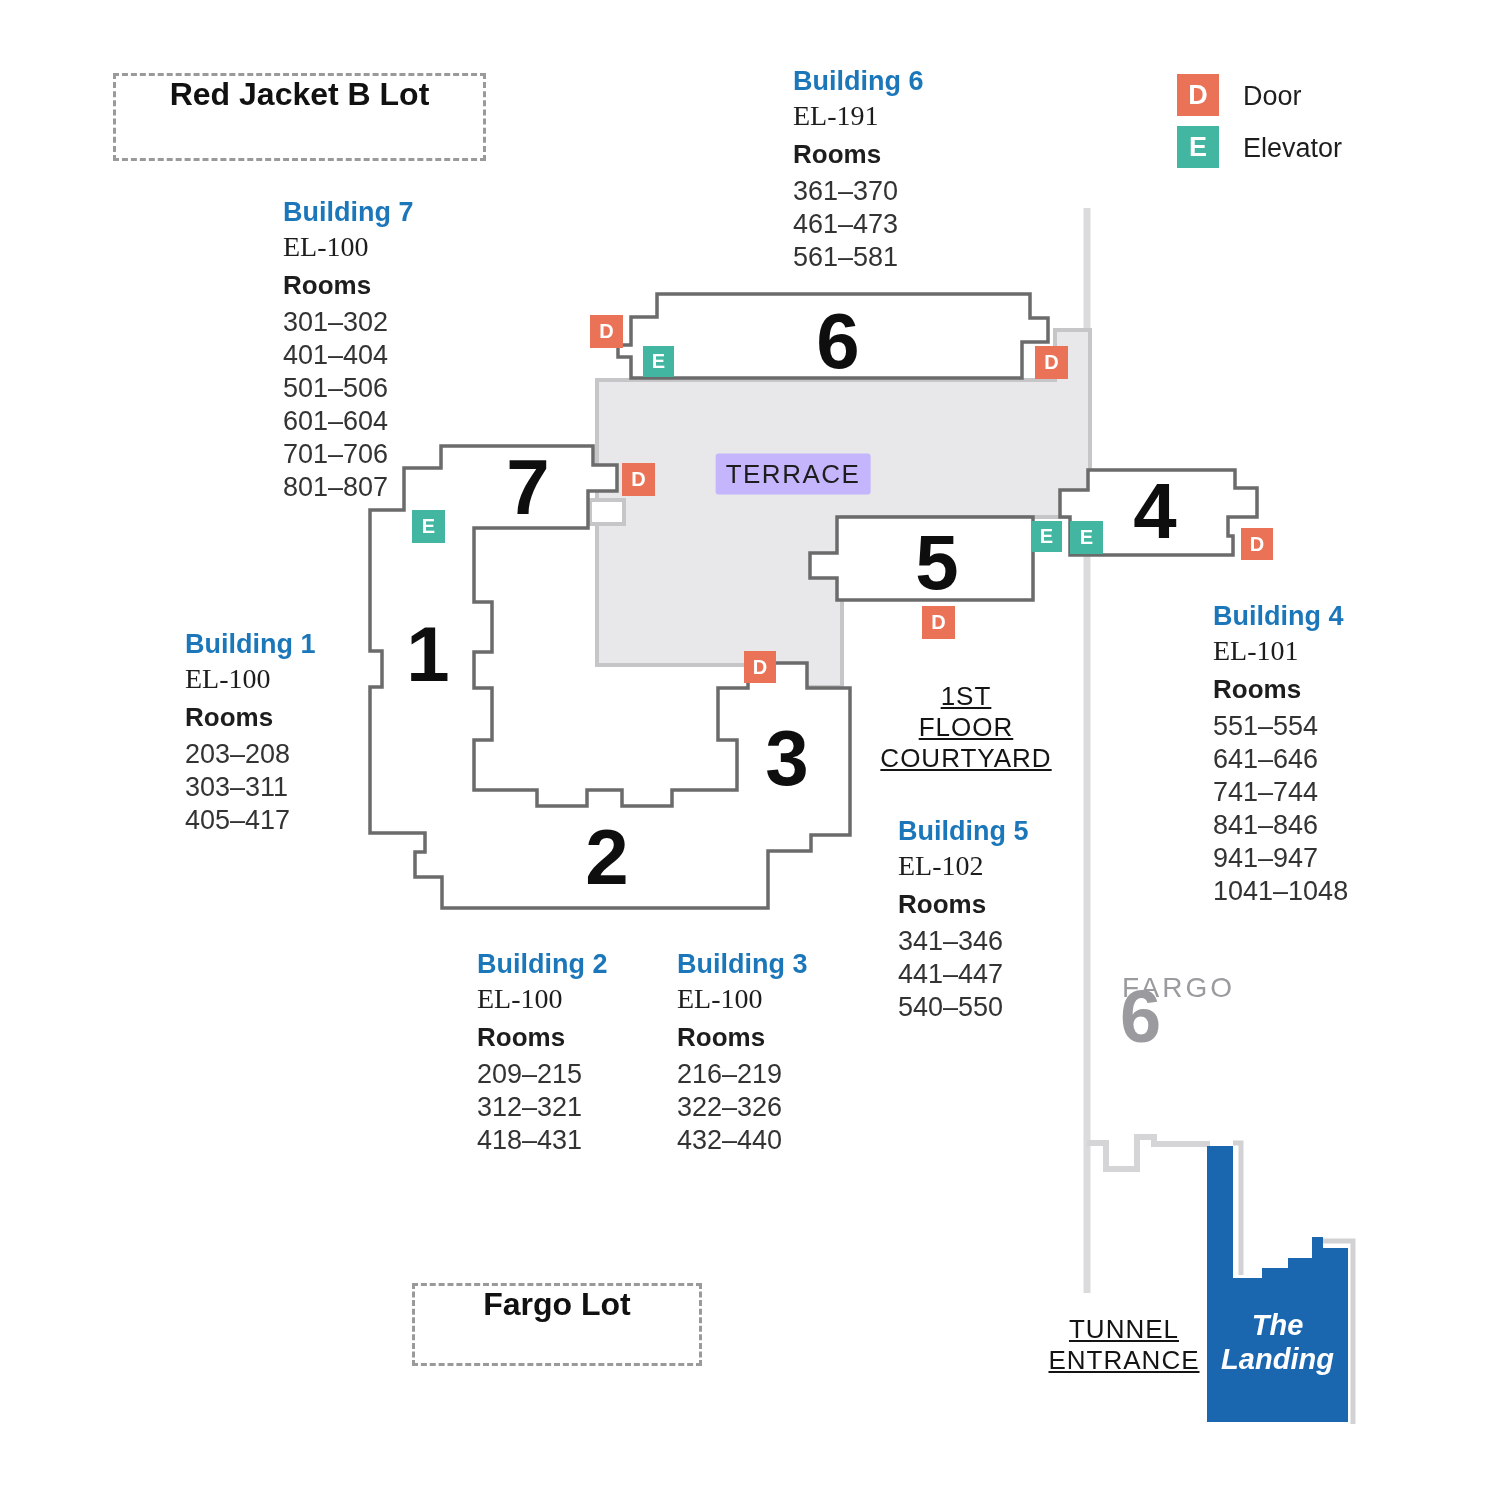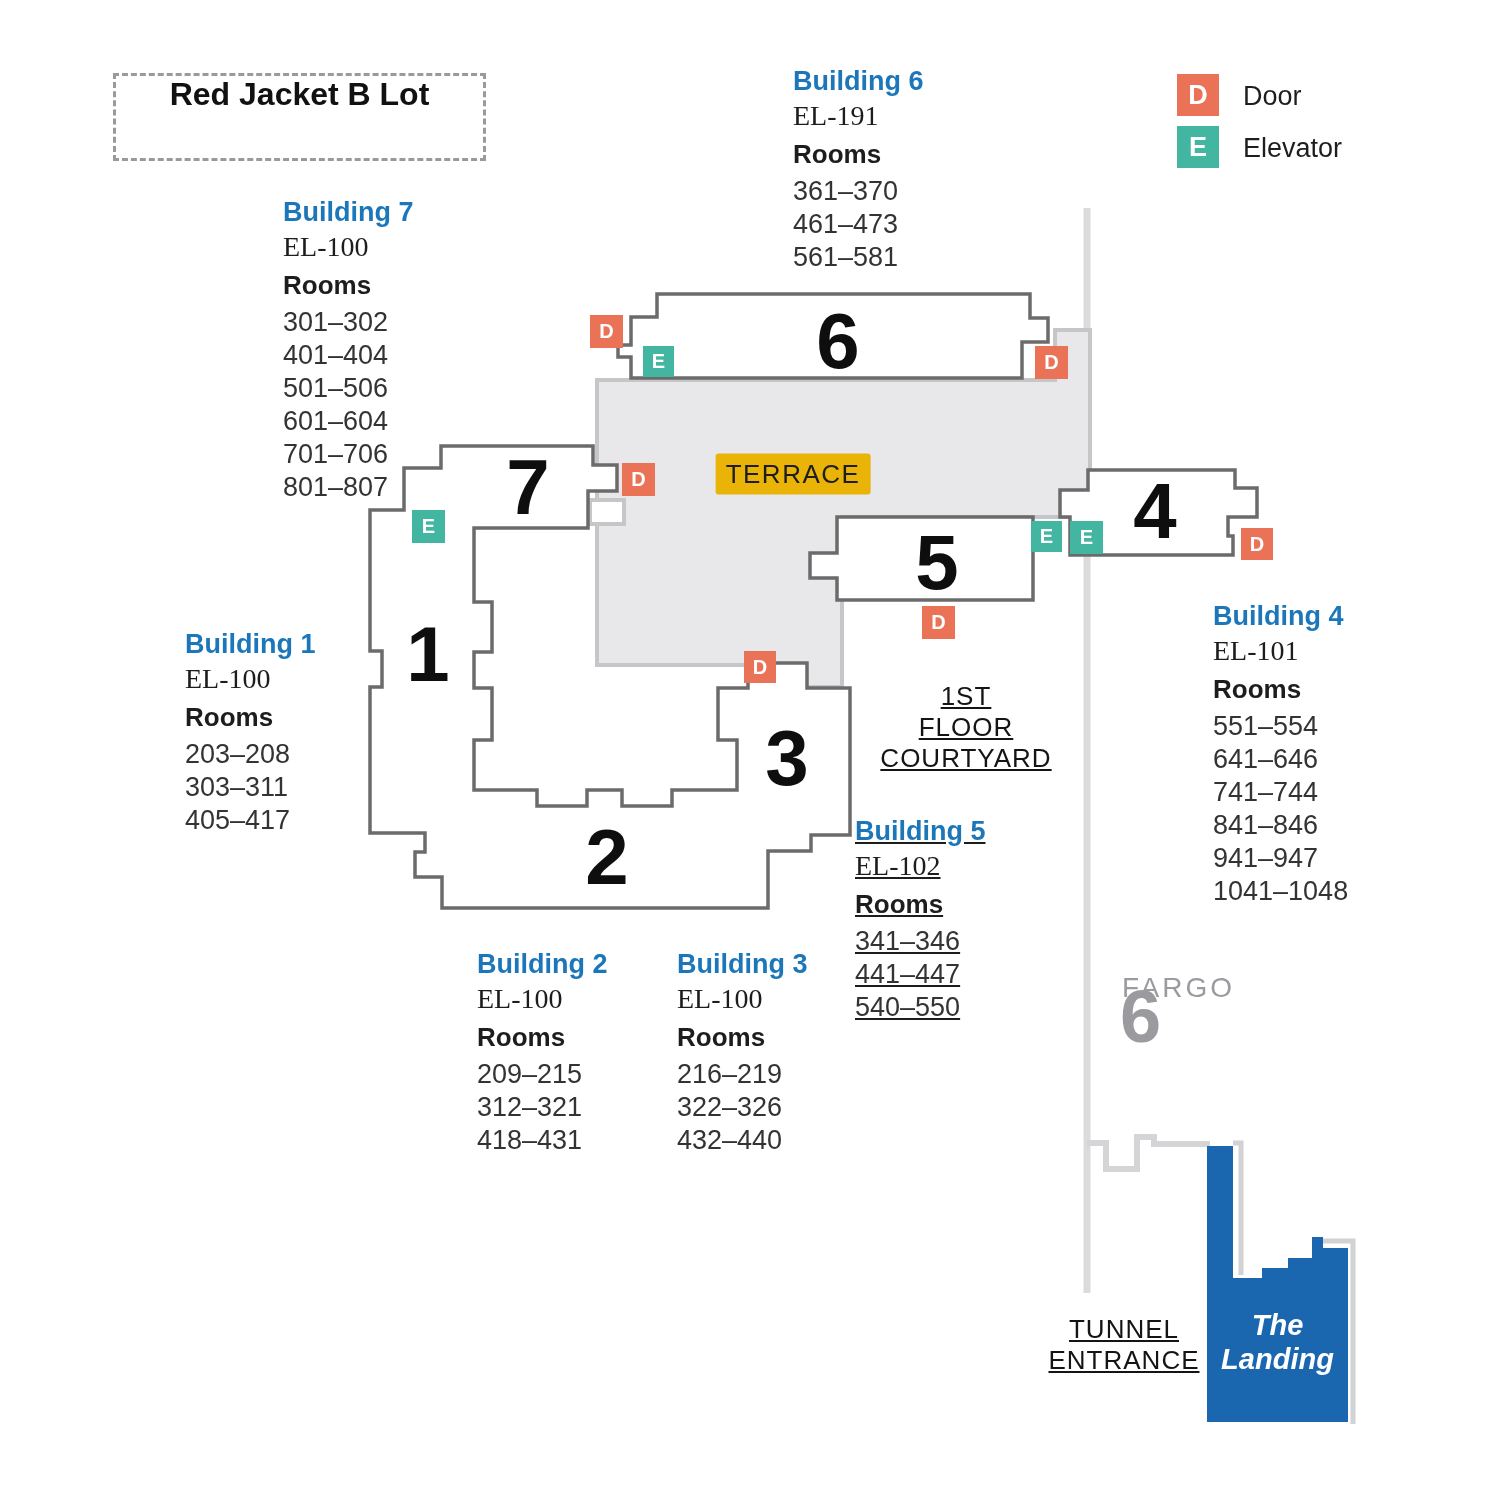--- a/index.html
+++ b/index.html
@@ -28,21 +28,21 @@
   .binfo{position:absolute;z-index:3;}
   .btitle{font-size:27px;font-weight:bold;color:#1B77B9;margin-bottom:3px;}
   .bel{font-family:"Liberation Serif",serif;font-size:28px;color:#1d1d1d;margin-bottom:7px;}
   .brlabel{font-size:26px;font-weight:bold;color:#1d1d1d;margin-bottom:5px;}
   .brm{font-size:27px;color:#333;line-height:33px;}
 
   
   .bignum{position:absolute;z-index:4;font-size:78px;font-weight:bold;color:#0e0e0e;
           transform:translate(-50%,-50%);line-height:1;}
 
-  .terrace-label{position:absolute;z-index:4;background:#eab308;padding:5px 10px;font-size:26px;
+  .terrace-label{position:absolute;z-index:4;background:#c4b5fd;padding:5px 10px;font-size:26px;
                  letter-spacing:1.5px;color:#1d1d1d;transform:translate(-50%,-50%);border-radius:3px;}
   .area-caps{position:absolute;z-index:3;font-size:26px;letter-spacing:1px;color:#141414;
              text-align:center;line-height:31px;text-decoration:underline;}
   .fargo-name{position:absolute;z-index:2;font-size:28px;letter-spacing:3px;color:#9B9B9F;}
   .fargo-num{position:absolute;z-index:2;font-size:74px;font-weight:600;color:#9B9B9F;line-height:1;}
   .landing-label{position:absolute;z-index:5;color:#fff;font-weight:bold;font-size:29px;
                  line-height:34px;text-align:center;}
 </style>
 </head>
 <body>
@@ -75,20 +75,23 @@
     <path d="M1088,470 L1235,470 L1235,488 L1257,488 L1257,517 L1228,517 L1228,536 L1233,536 L1233,555
              L1070,555 L1070,517 L1060,517 L1060,490 L1088,490 Z" fill="#ffffff" stroke="#6B6B6B" stroke-width="3.5"></path>
 
     <path d="M1207,1146 L1233,1146 L1233,1278 L1262,1278 L1262,1268 L1288,1268 L1288,1258 L1312,1258
              L1312,1237 L1323,1237 L1323,1248 L1348,1248 L1348,1422 L1207,1422 Z" fill="#1A67B0"></path>
   </svg>
 
   <div class="lotbox" style="left:113px;top:73px;width:367px;height:82px;">
     <span>Red Jacket B Lot</span>
   </div>
+  <div class="lotbox" style="left:412px;top:1283px;width:284px;height:77px;">
+    <span>Fargo Lot</span>
+  </div>
 
   <div class="legend-key legend-d" style="left:1177px;top:74px;width:42px;height:42px;">
     <span>D</span>
   </div>
   <div class="legend-label" style="left:1243px;top:81px;">Door</div>
   <div class="legend-key legend-e" style="left:1177px;top:126px;width:42px;height:42px;">
     <span>E</span>
   </div>
   <div class="legend-label" style="left:1243px;top:133px;">Elevator</div>
 
@@ -127,21 +130,21 @@
     <div class="bel">EL-101</div>
     <div class="brlabel">Rooms</div>
     <div class="brm">551–554</div>
     <div class="brm">641–646</div>
     <div class="brm">741–744</div>
     <div class="brm">841–846</div>
     <div class="brm">941–947</div>
     <div class="brm">1041–1048</div>
   </div>
 
-  <div class="binfo" style="left:855px;top:816px;text-decoration:underline;">
+  <div class="binfo" style="left:898px;top:816px;">
     <div class="btitle">Building 5</div>
     <div class="bel">EL-102</div>
     <div class="brlabel">Rooms</div>
     <div class="brm">341–346</div>
     <div class="brm">441–447</div>
     <div class="brm">540–550</div>
   </div>
 
   <div class="binfo" style="left:477px;top:949px;">
     <div class="btitle">Building 2</div>

